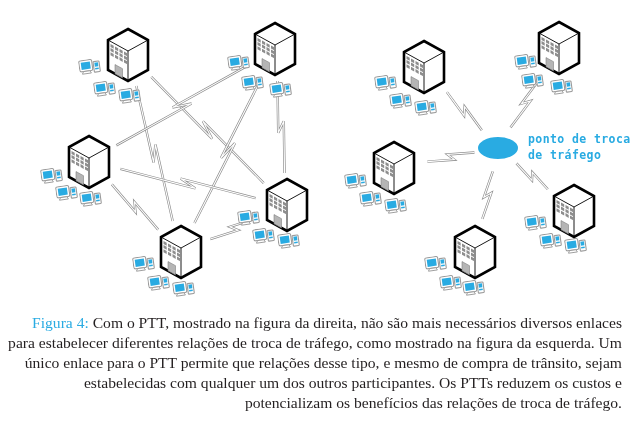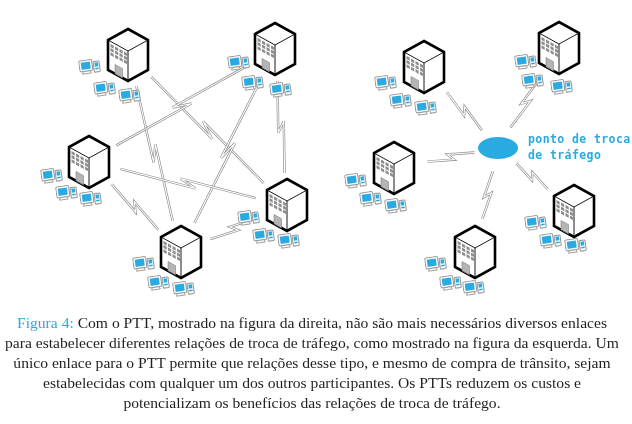--- a/index.html
+++ b/index.html
@@ -4,21 +4,21 @@
 <style>
   :root{ --cyan:#29abe2; --bolt:#8c8c8c; --ink:#231f20; }
   html,body{margin:0;padding:0;}
   body{width:632px;height:424px;background:#ffffff;overflow:hidden;}
   .figure{position:relative;width:632px;height:424px;background:#ffffff;}
   svg.net{position:absolute;top:0;left:0;display:block;}
   .hub-label{font-family:"DejaVu Sans Mono",monospace;font-weight:bold;font-size:11.5px;
              letter-spacing:.4px;fill:var(--cyan);}
   .caption{position:absolute;top:313px;left:0;width:620px;margin:0;padding-left:2px;
            font-family:"Liberation Serif",serif;font-size:15.6px;line-height:20px;
-           color:var(--ink);text-align:center;}
+           color:var(--ink);text-align:right;}
   .cap-label{color:var(--cyan);}
 </style>
 </head>
 <body>
 
 <div class="figure">
 
   <svg class="net" width="632" height="312" viewBox="0 0 632 312">
     <defs>
       <symbol id="sym-building" viewBox="0 0 44 56">

